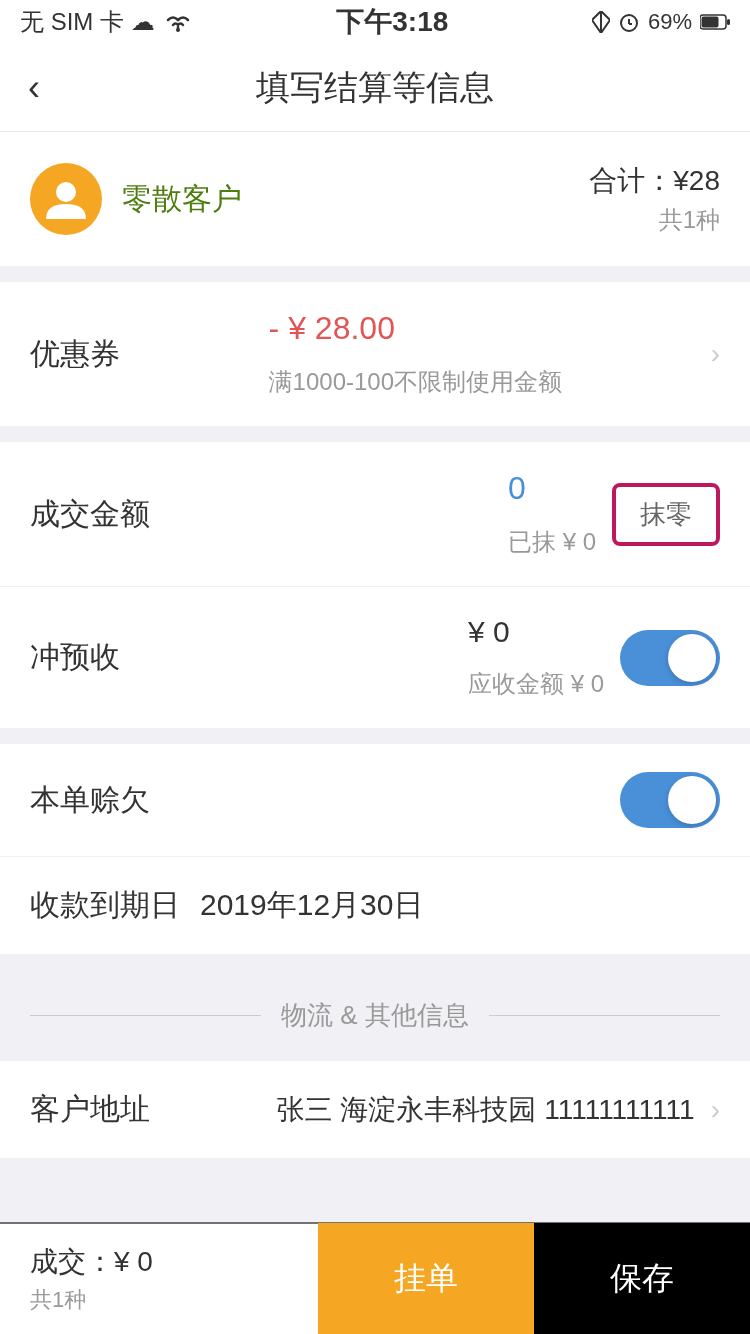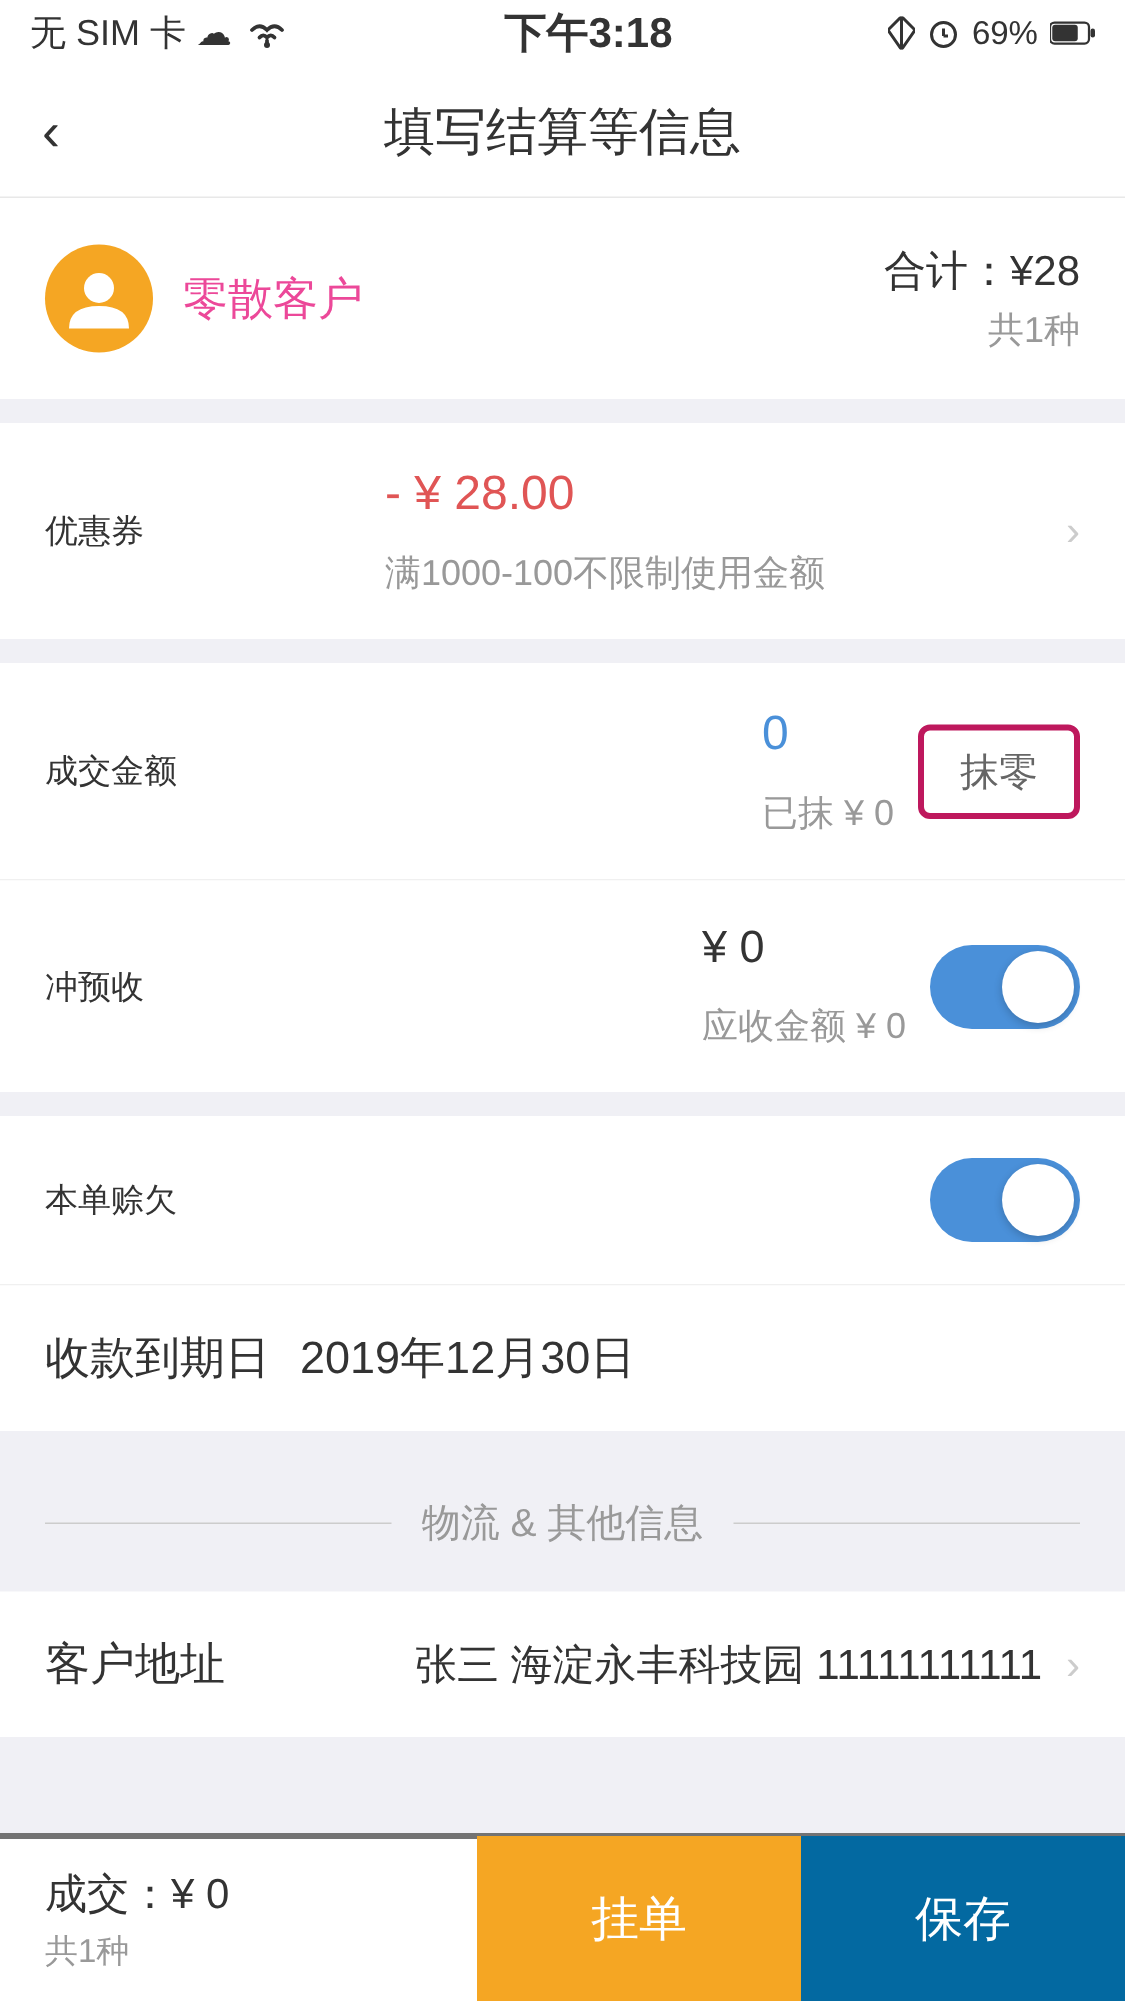--- a/index.html
+++ b/index.html
@@ -78,36 +78,36 @@
       width: 72px;
       height: 72px;
       border-radius: 50%;
       background: #f5a623;
       display: flex;
       align-items: center;
       justify-content: center;
       overflow: hidden;
     }
     .customer-avatar svg { width: 50px; height: 50px; }
-    .customer-name { font-size: 30px; color: #ec4899; }
+    .customer-name { font-size: 30px; color: #4d7c0f; }
     .customer-right { text-align: right; }
     .customer-total { font-size: 28px; color: #333; }
     .customer-count { font-size: 24px; color: #999; margin-top: 4px; }
 
     
     .row-item {
       background: #fff;
       padding: 28px 30px;
       display: flex;
       align-items: center;
       justify-content: space-between;
       border-bottom: 1px solid #f0f0f0;
     }
     .row-item:last-child { border-bottom: none; }
-    .row-label { font-size: 22px; color: #333; }
+    .row-label { font-size: 30px; color: #333; }
     .row-right { display: flex; align-items: center; gap: 16px; }
     .row-value { font-size: 30px; color: #333; text-align: left; }
     .row-value.blue { color: #4a90d9; font-size: 32px; }
     .row-value.red { color: #e05555; font-size: 32px; }
     .row-sub { font-size: 24px; color: #999; margin-top: 19px; text-align: right; }
     .chevron {
       color: #ccc;
       font-size: 28px;
     }
 
@@ -187,41 +187,41 @@
 
     
     .bottom-bar {
       position: fixed;
       bottom: 0;
       width: 750px;
       height: 112px;
       background: #fff;
       display: flex;
       align-items: center;
-      border-top: 4px solid #737373;
+      border-top: 2px solid #737373;
     }
     .bottom-info {
       flex: 1;
       padding: 0 30px;
     }
     .bottom-deal { font-size: 28px; color: #333; }
     .bottom-count { font-size: 22px; color: #999; margin-top: 4px; }
     .bottom-btn {
       height: 112px;
       width: 216px;
       display: flex;
       align-items: center;
       justify-content: center;
       font-size: 32px;
       color: #fff;
       cursor: pointer;
       flex-shrink: 0;
     }
     .btn-hang { background: #f5a623; }
-    .btn-save { background: #0369a1; }
+    .btn-save { background: #000000; }
   </style>
 </head>
 <body>
 
 <div class="status-bar">
   <div class="status-left">
     <span>无 SIM 卡 ☁</span>
 
     <svg width="30" height="22" viewBox="0 0 30 22">
       <path d="M15 18 Q15 14 15 18 Z" stroke="#333" stroke-width="2.5" stroke-linecap="round"></path>

